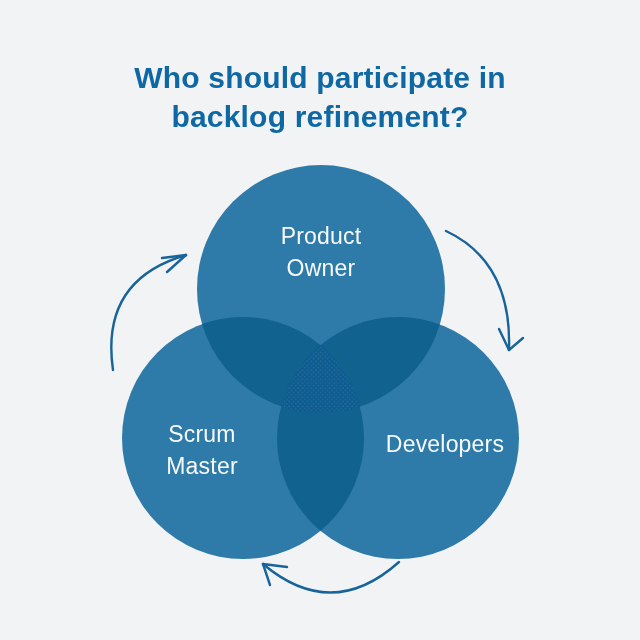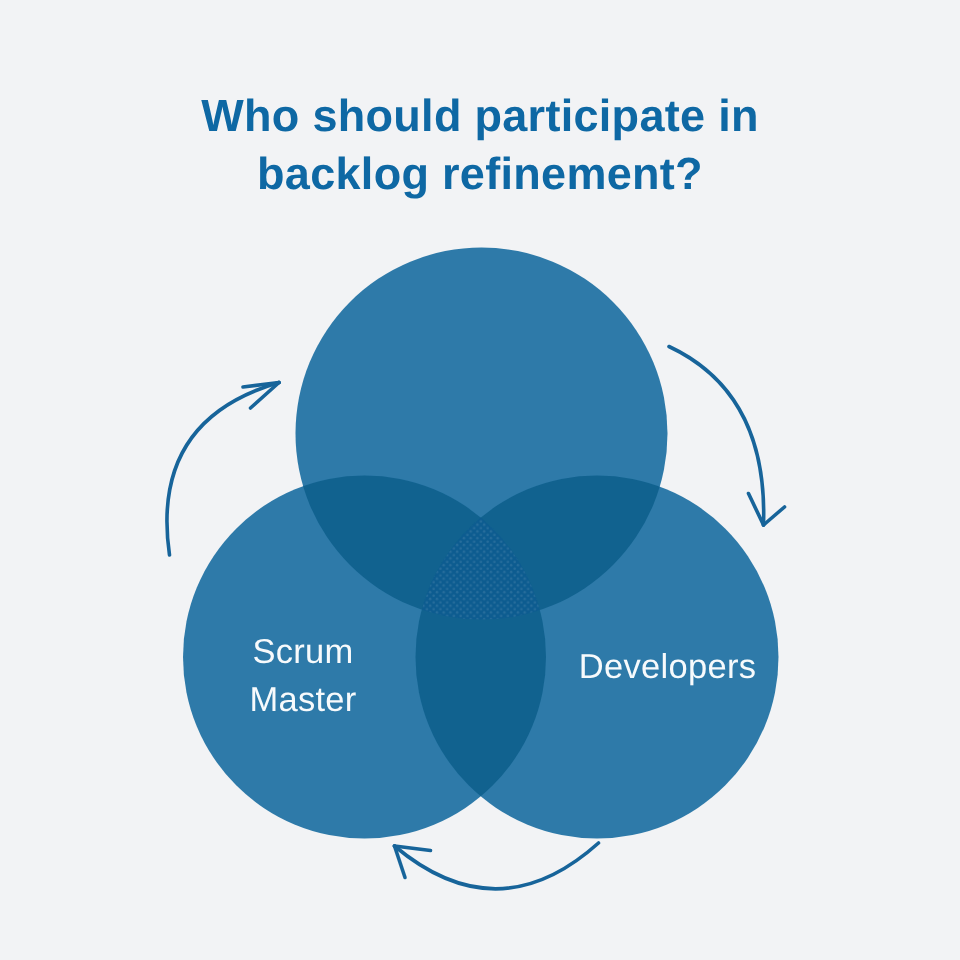--- a/index.html
+++ b/index.html
@@ -105,19 +105,21 @@
         <path d="M 509 350 L 523 338"></path>
       </g>
       <g>
         <path d="M 399 562 Q 332 622 263 564"></path>
         <path d="M 263 564 L 287 567"></path>
         <path d="M 263 564 L 270 585"></path>
       </g>
     </g>
   </svg>
 
+  <div class="circle-label label-product-owner">Product
+Owner</div>
 
   <div class="circle-label label-developers">Developers</div>
 
   <div class="circle-label label-scrum-master">Scrum
 Master</div>
 
 </div>
 
 </body></html>

